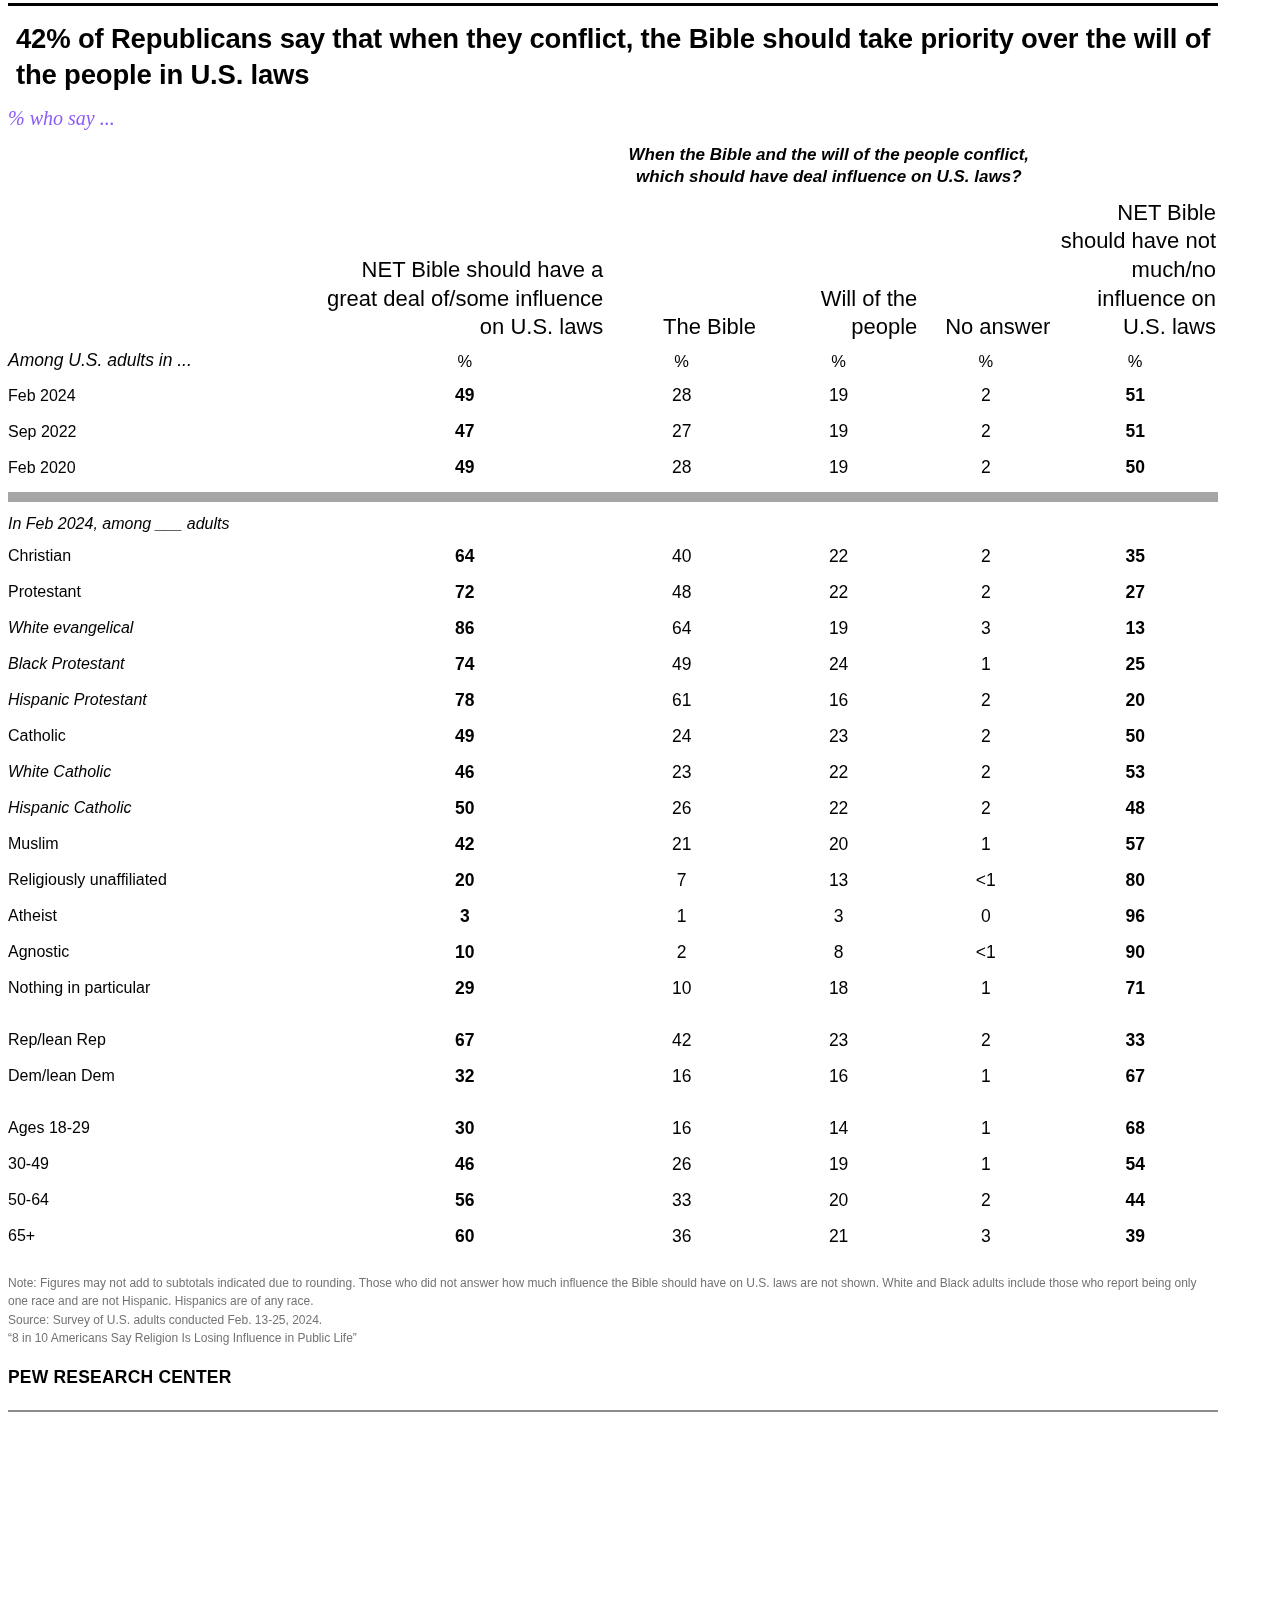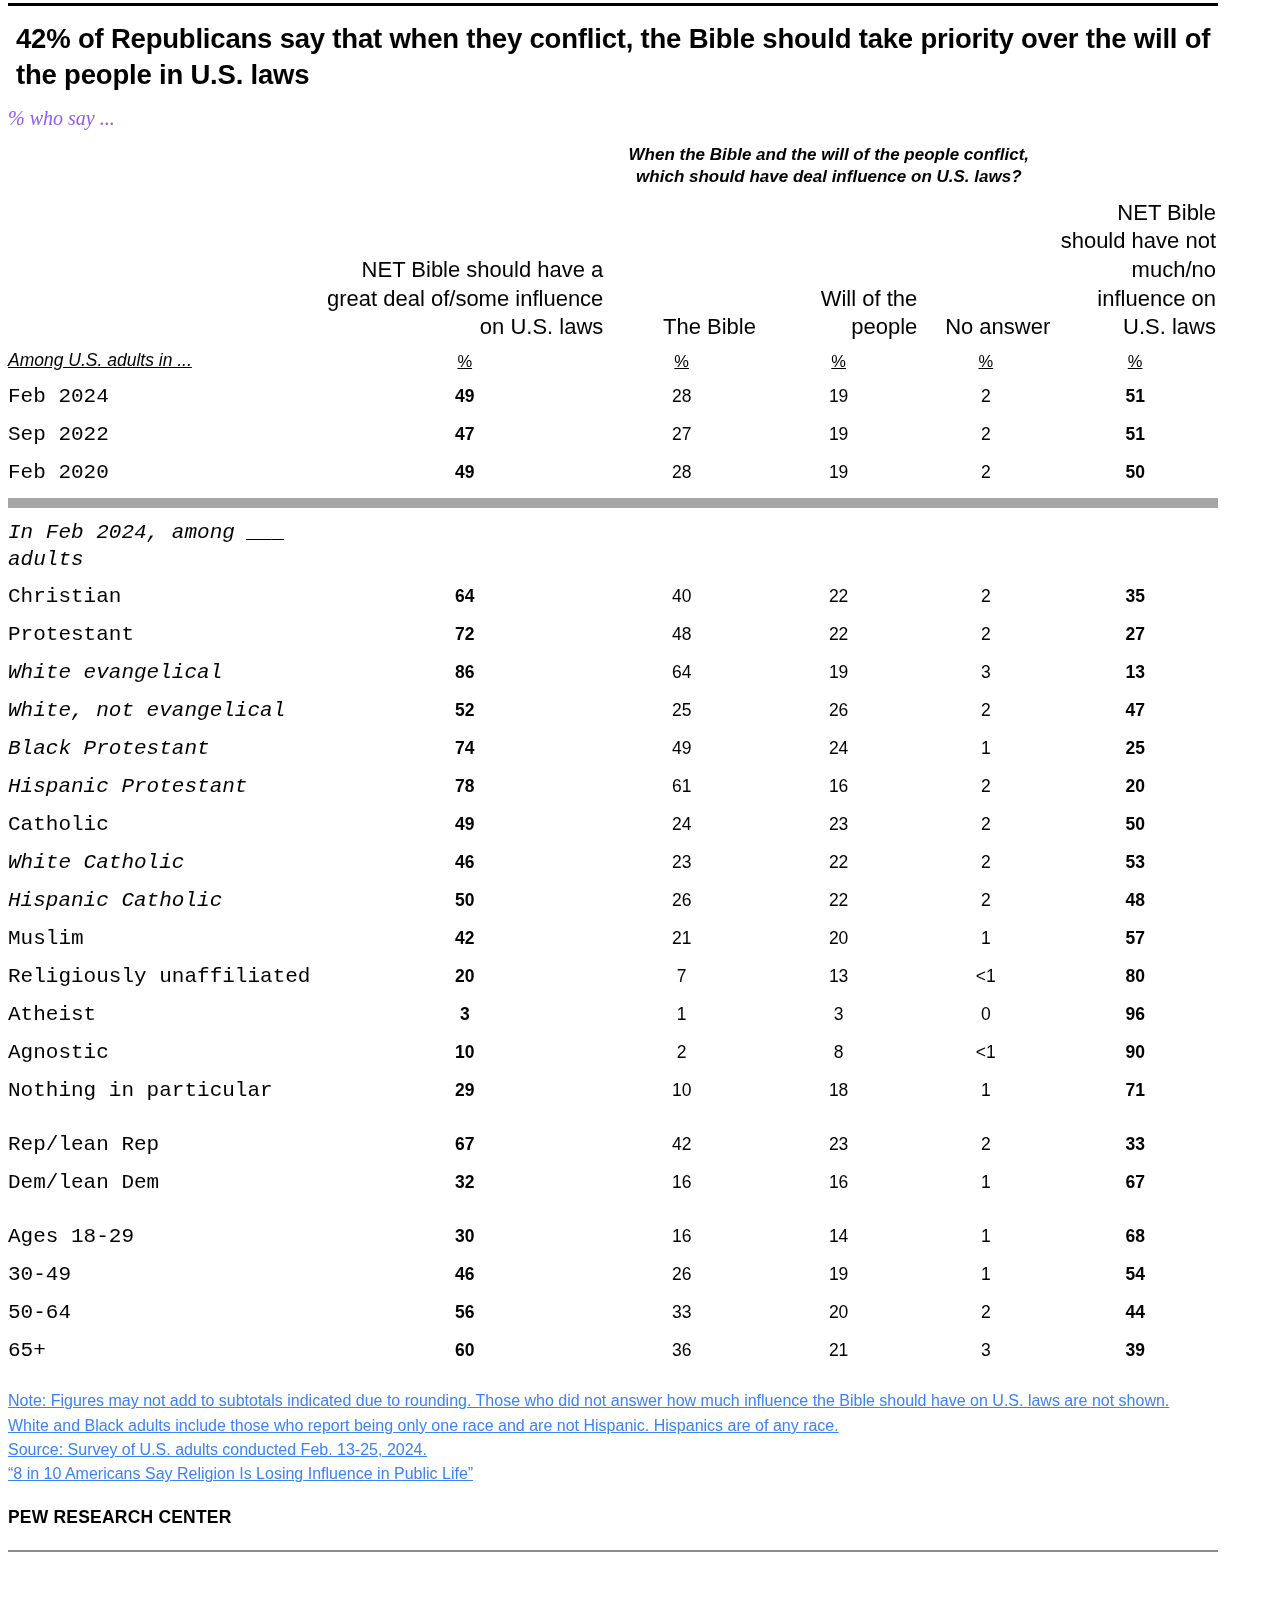--- a/index.html
+++ b/index.html
@@ -74,40 +74,38 @@
     vertical-align: bottom;
     line-height: 1.30;
     padding: 0 2px 2px 2px;
   }
   th.colhead.blank { }
   .pct-row td {
     font-size: 16.5px;
     text-align: center;
     padding: 6px 0 7px 0;
     vertical-align: bottom;
-    text-decoration: underline;
   }
   .pct-row td.lbl {
     text-align: left;
     font-style: italic;
     font-size: 17.5px;
     padding-left: 0;
   }
 
   tr.datarow td {
     font-size: 17.5px;
     text-align: center;
     padding: 7.5px 0 7.5px 0;
     vertical-align: middle;
     white-space: nowrap;
   }
   tr.datarow td.lbl {
     text-align: left;
-    font-size: 21px;
-    font-family: Liberation Mono, monospace;
+    font-size: 16px;
   }
   td.net { font-weight: bold; }
   td.lvl1 { padding-left: 11px; }
   td.lvl2 { padding-left: 22px; font-style: italic; }
 
   tr.grouplabel td.lbl {
     font-style: italic;
     line-height: 1.28;
     padding-top: 8px;
     padding-bottom: 4px;
@@ -125,24 +123,23 @@
     margin: 6px 0 4px 0;
   }
   tr.gap td { height: 16px; padding: 0; }
 
   
   .footer {
     width: 1196px;
     margin-top: 20px;
   }
   .note {
-    font-size: 16px;
-    color: #3b82f6;
+    font-size: 12px;
+    color: #737373;
     line-height: 1.52;
-    text-decoration: underline;
   }
   .note + .note { margin-top: 0px; }
   .brand {
     font-size: 17.5px;
     font-weight: bold;
     color: #000000;
     letter-spacing: 0.2px;
     margin-top: 20px;
   }
   .rule-bottom {
@@ -251,28 +248,20 @@
         </tr>
         <tr class="datarow">
           <td class="lbl lvl2">White evangelical</td>
           <td class="net">86</td>
           <td>64</td>
           <td>19</td>
           <td>3</td>
           <td class="net">13</td>
         </tr>
         <tr class="datarow">
-          <td class="lbl lvl2">White, not evangelical</td>
-          <td class="net">52</td>
-          <td>25</td>
-          <td>26</td>
-          <td>2</td>
-          <td class="net">47</td>
-        </tr>
-        <tr class="datarow">
           <td class="lbl lvl2">Black Protestant</td>
           <td class="net">74</td>
           <td>49</td>
           <td>24</td>
           <td>1</td>
           <td class="net">25</td>
         </tr>
         <tr class="datarow">
           <td class="lbl lvl2">Hispanic Protestant</td>
           <td class="net">78</td>

